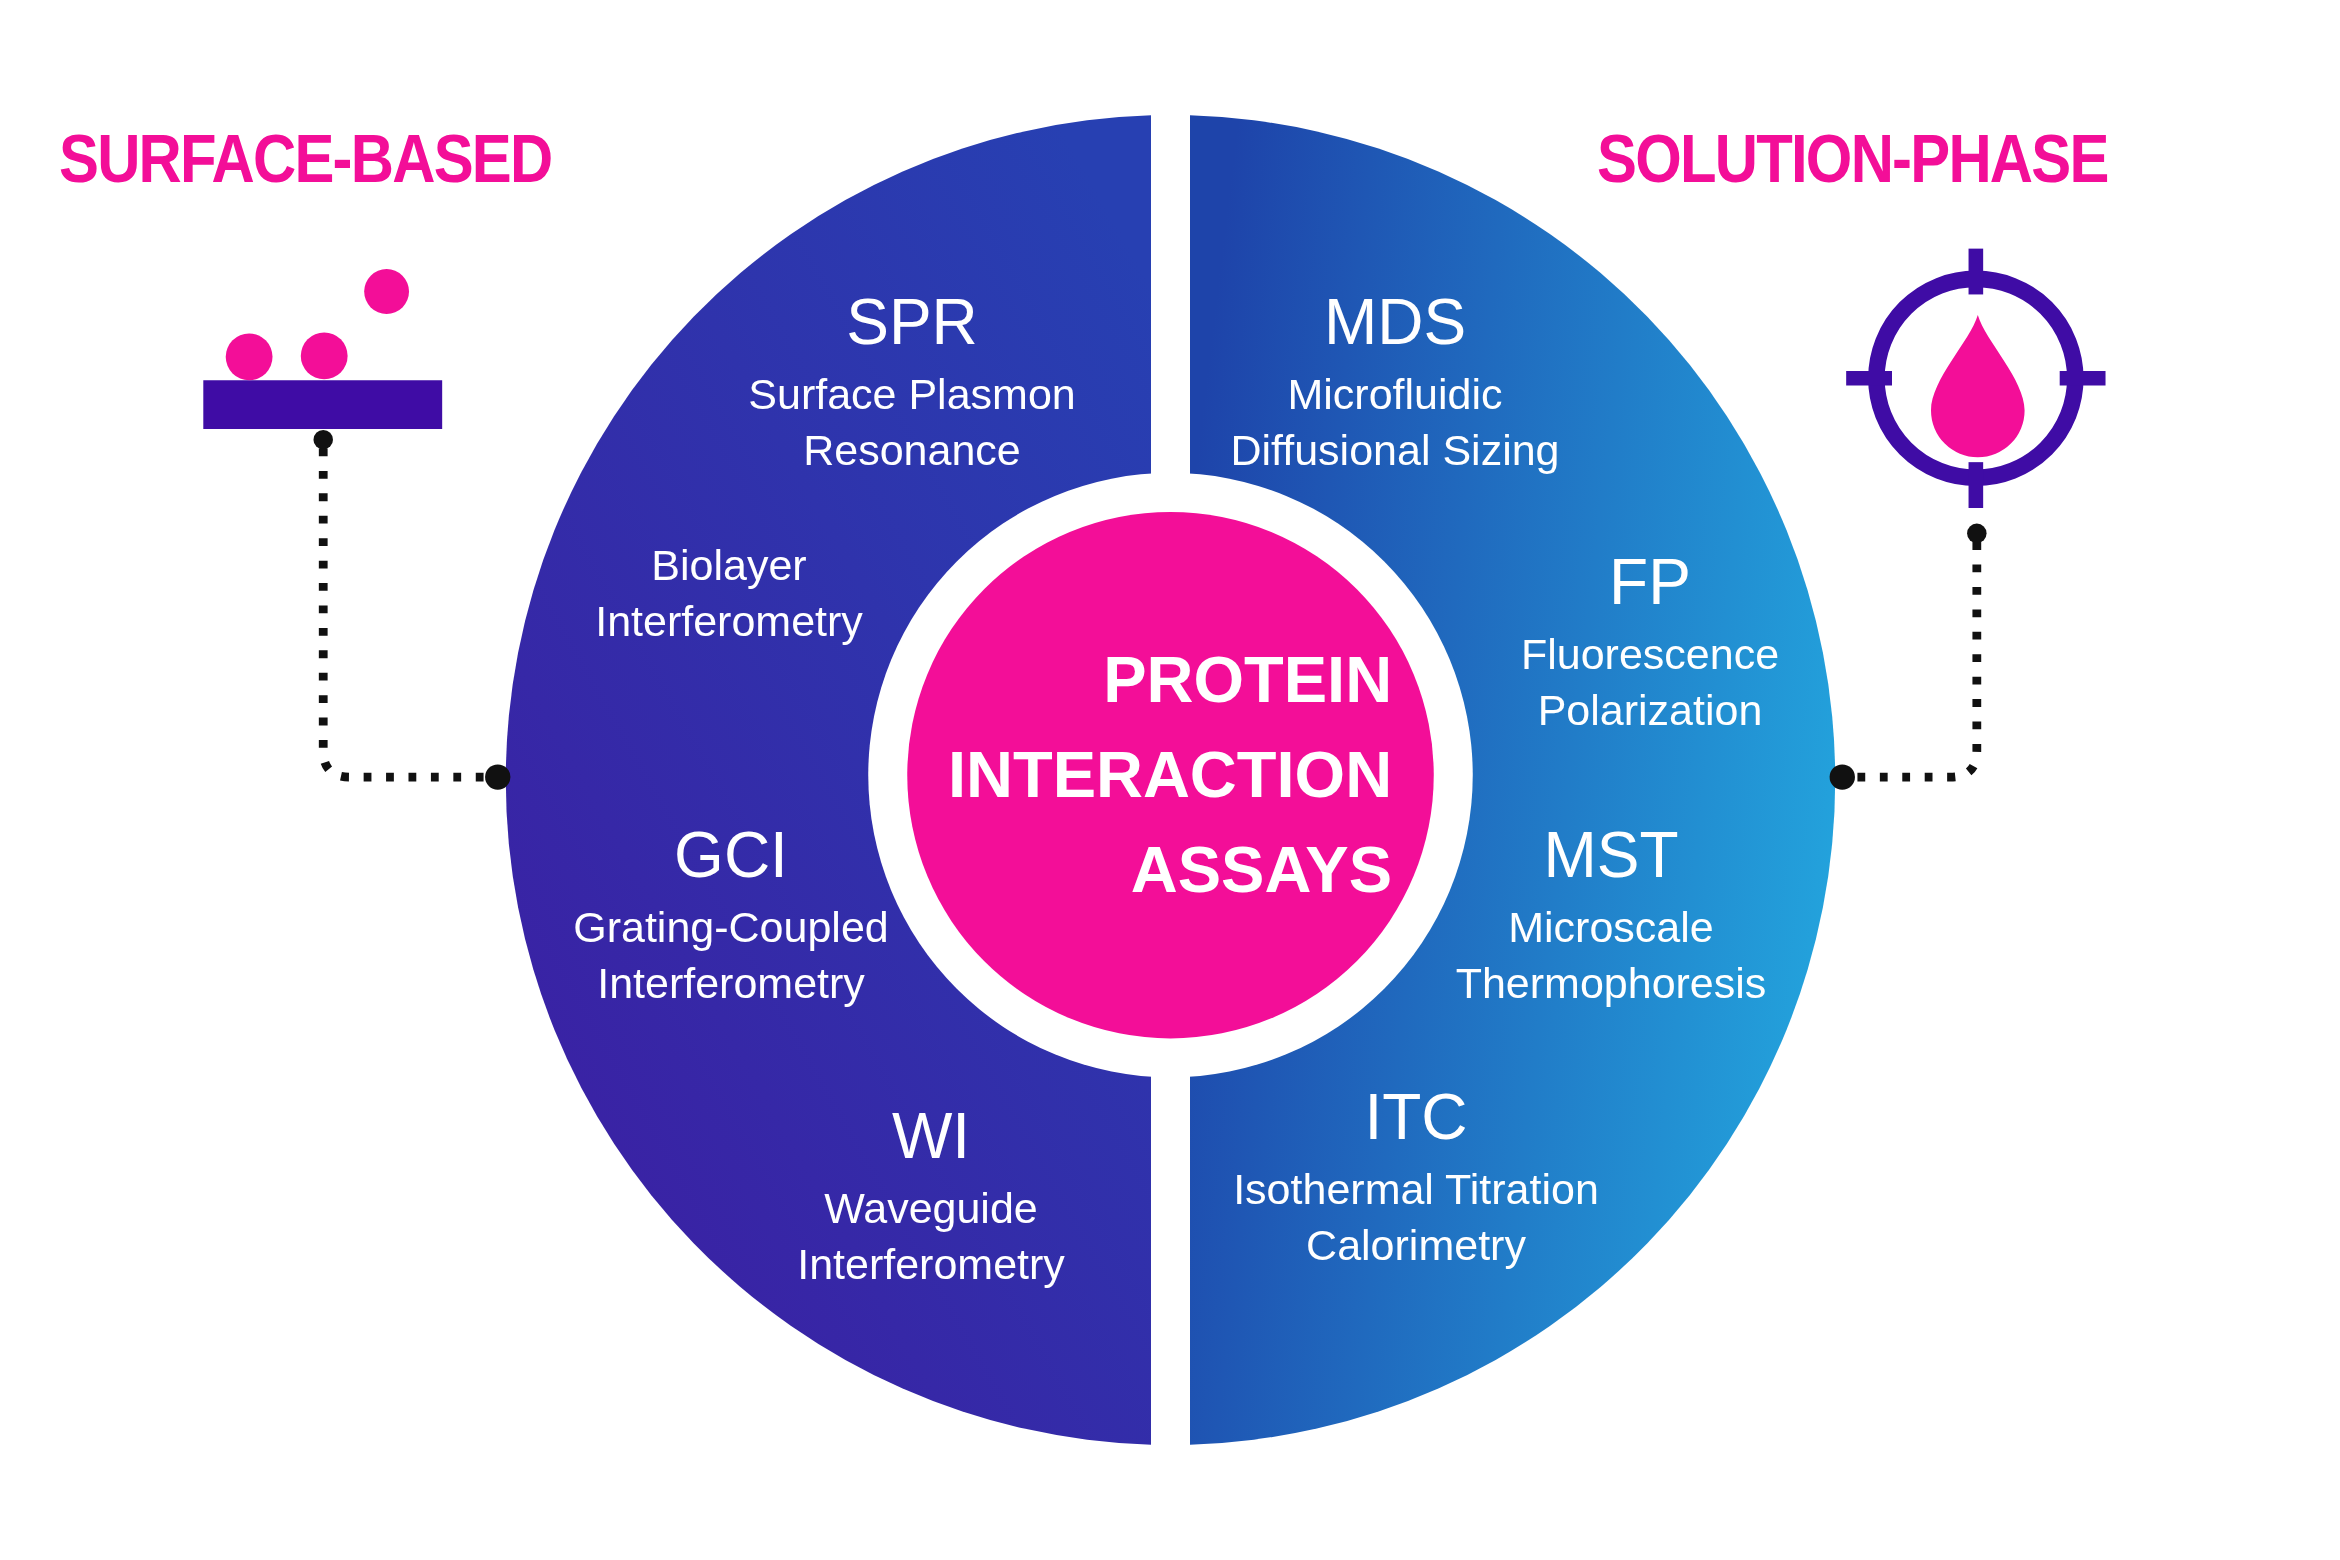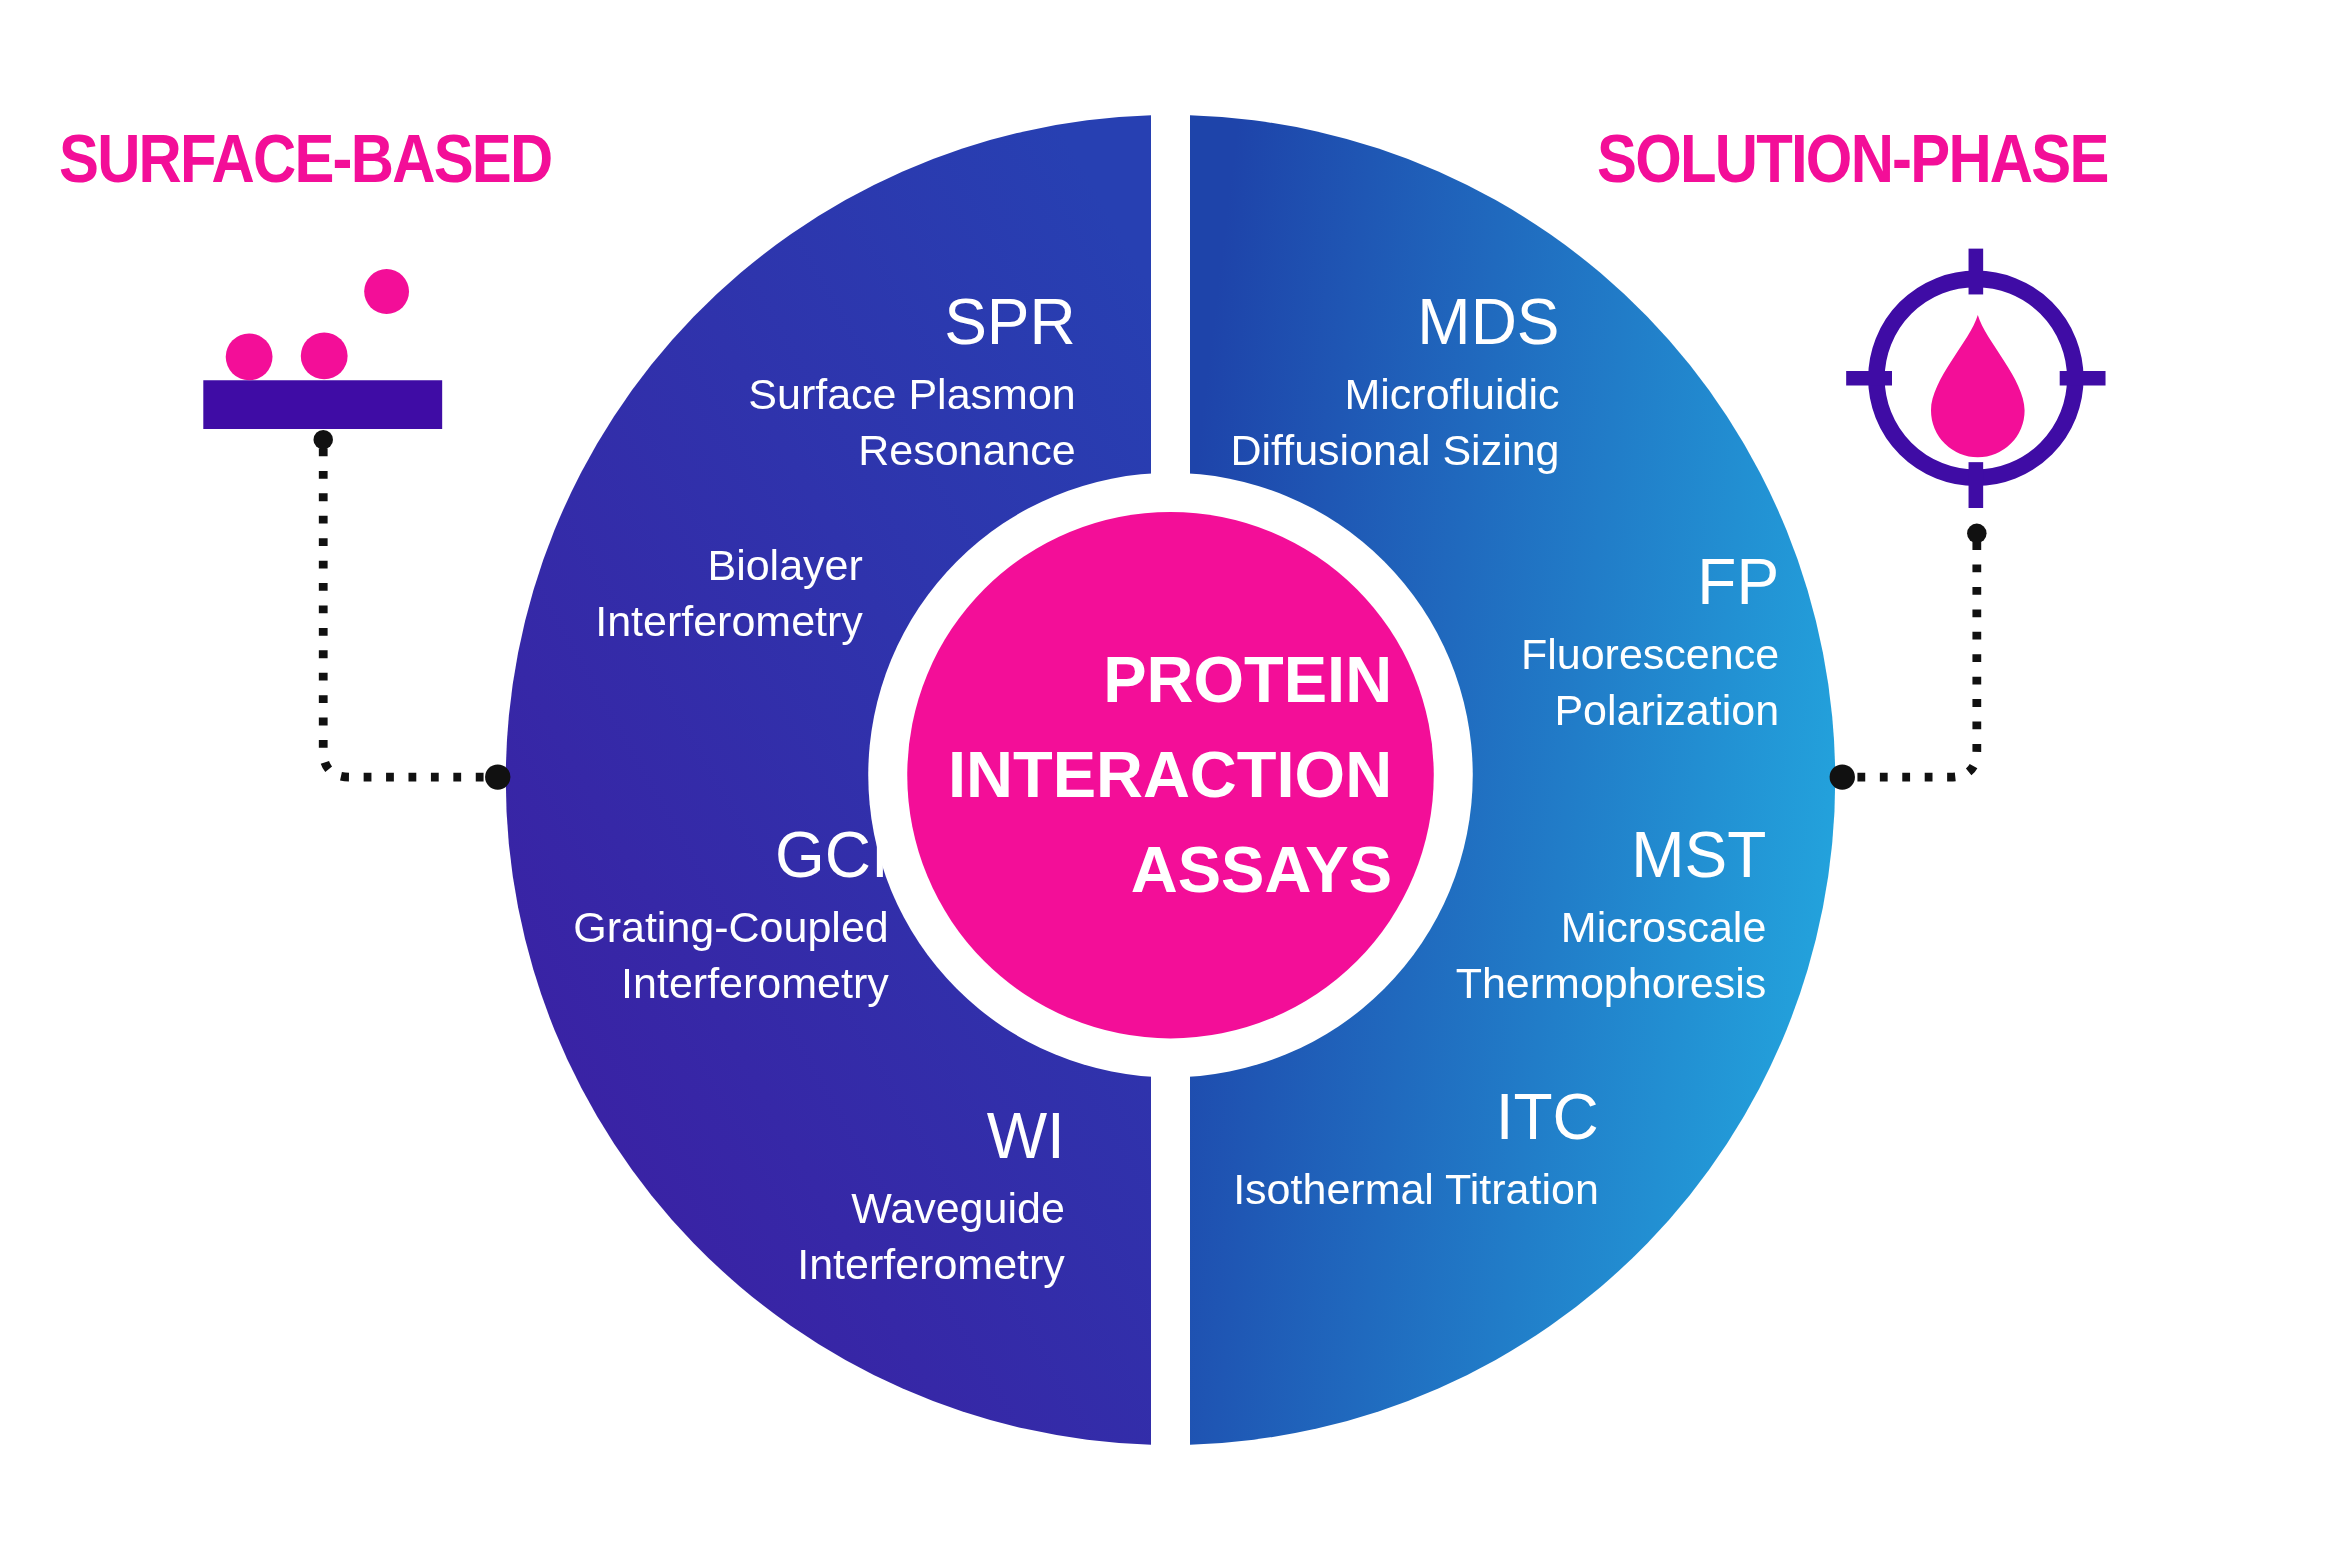--- a/index.html
+++ b/index.html
@@ -27,21 +27,21 @@
     font-size:65px;
     font-weight:bold;
     line-height:95px;
     letter-spacing:0px;
     white-space:nowrap;
   }
 
   .assay{
     position:absolute;
     transform:translateX(-50%);
-    text-align:right;
+    text-align:center;
     color:#ffffff;
     white-space:nowrap;
   }
   .assay .abbr{
     font-size:64px;
     font-weight:400;
     line-height:88px;
   }
   .assay .sub{
     font-size:43px;
@@ -143,16 +143,17 @@
     <div class="sub">Polarization</div>
   </div>
   <div class="assay" style="left:1611px; top:811px">
     <div class="abbr">MST</div>
     <div class="sub">Microscale</div>
     <div class="sub">Thermophoresis</div>
   </div>
   <div class="assay" style="left:1416px; top:1073px">
     <div class="abbr">ITC</div>
     <div class="sub">Isothermal Titration</div>
+    <div class="sub">Calorimetry</div>
   </div>
 
 </div>
 
 
 </body></html>

